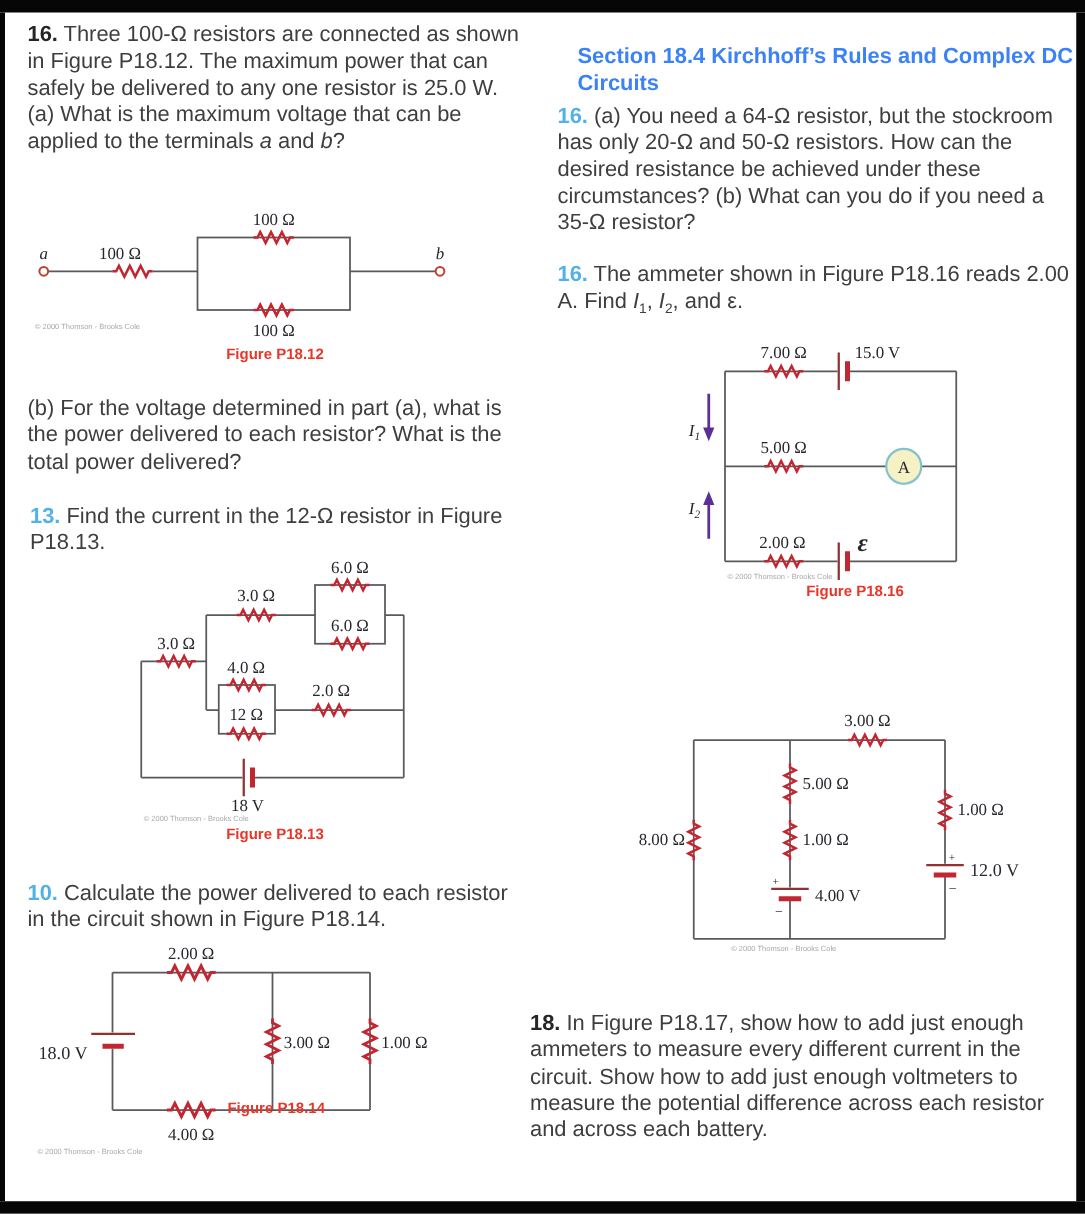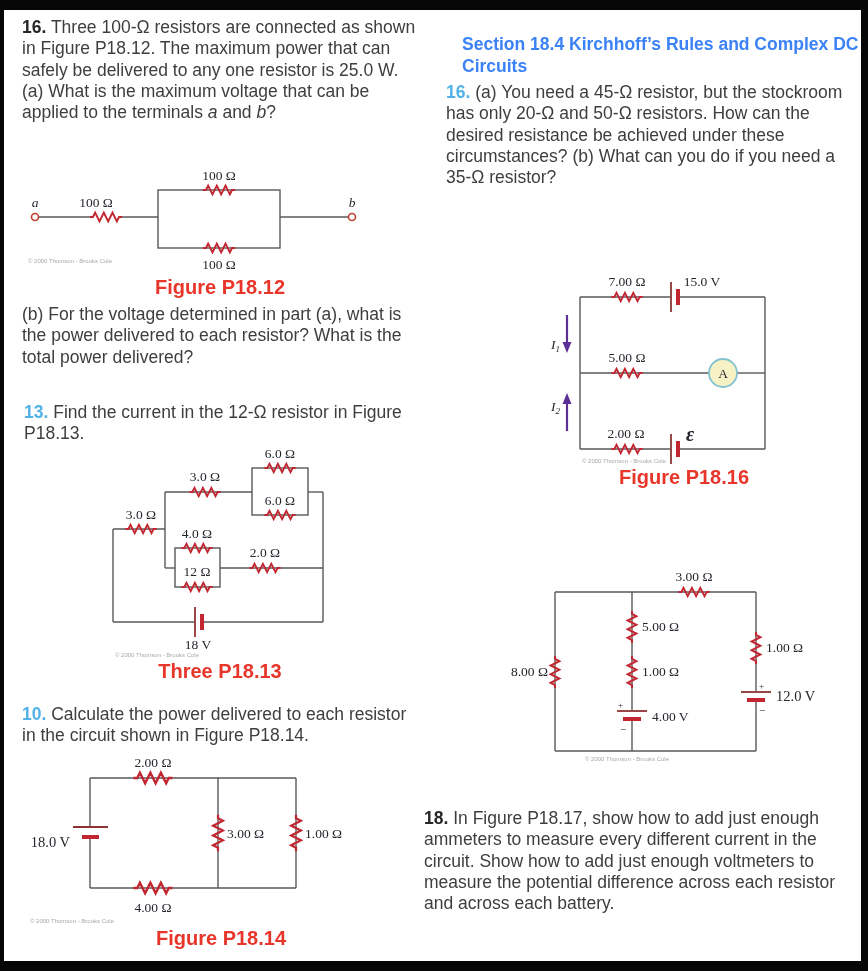--- a/index.html
+++ b/index.html
@@ -3,21 +3,21 @@
 <meta charset="utf-8">
 <style>
   html,body{margin:0;padding:0;background:#222;}
   #page{position:relative;width:868px;height:971px;background:#ffffff;overflow:hidden;
         font-family:"Liberation Sans",sans-serif;color:#3e3e3e;}
   .bar{position:absolute;background:#060606;}
   .prob{position:absolute;margin:0;font-size:17.5px;line-height:21.3px;color:#3e3e3e;}
   .num{font-weight:bold;color:#262626;}
   .blue{color:#52b2e8;}
   .heading{position:absolute;margin:16px;font-size:17.5px;line-height:22px;font-weight:bold;color:#3b82f6;}
-  .figcap{position:absolute;font-size:20px;font-weight:bold;color:#e8362a;text-align:center;}
+  .figcap{position:absolute;font-size:12px;font-weight:bold;color:#e8362a;text-align:center;}
   .figsvg{position:absolute;}
   svg text{font-family:"Liberation Serif",serif;fill:#26262e;}
   .rlab{font-size:13.5px;}
   .copy{font-size:6px;fill:#a8a8a8;font-family:"Liberation Sans",sans-serif;}
   .wire{stroke:#58595b;stroke-width:1.4;fill:none;}
   .res{stroke:#c22630;stroke-width:3.2;fill:none;stroke-linejoin:miter;}
   .platelong{stroke:#8f3232;stroke-width:1.8;}
   .plateshort{stroke:#c22630;stroke-width:4;}
   .term{fill:#ffffff;stroke:#c0402e;stroke-width:1.6;}
   .arrow{stroke:#5b2f96;stroke-width:2.2;}
@@ -56,21 +56,21 @@
     <circle class="term" cx="342" cy="54" r="3.5"></circle>
     <text class="rlab ital" x="25" y="44" text-anchor="middle">a</text>
     <text class="rlab ital" x="342" y="44" text-anchor="middle">b</text>
     <text class="rlab" x="86" y="44" text-anchor="middle">100 Ω</text>
     <text class="rlab" x="209" y="17" text-anchor="middle">100 Ω</text>
     <text class="rlab" x="209" y="106" text-anchor="middle">100 Ω</text>
     <text class="copy" x="18" y="100">© 2000 Thomson - Brooks Cole</text>
   </svg>
   <div class="figcap" style="left:120px;top:276px;width:200px">Figure P18.12</div>
 
-  <p class="prob" style="left:22px;top:304px;width:398px">(b) For the voltage determined in part (a), what is the power delivered to each resistor? What is the total power delivered?</p>
+  <p class="prob" style="left:22px;top:316px;width:398px">(b) For the voltage determined in part (a), what is the power delivered to each resistor? What is the total power delivered?</p>
 
   <p class="prob" style="left:24px;top:402px;width:398px"><span class="num blue">13.</span> <span>Find the current in the 12-Ω resistor in Figure P18.13.</span></p>
 
   <svg class="figsvg" style="left:90px;top:445px" width="290" height="214" viewBox="0 0 290 214">
 
     <polyline class="wire" points="75,84 23,84"></polyline>
     <line class="wire" x1="23" y1="84" x2="23" y2="177"></line>
 
     <line class="wire" x1="75" y1="47" x2="75" y2="123"></line>
 
@@ -100,21 +100,21 @@
     <text class="rlab" x="51" y="74" text-anchor="middle">3.0 Ω</text>
     <text class="rlab" x="115" y="36" text-anchor="middle">3.0 Ω</text>
     <text class="rlab" x="190" y="13" text-anchor="middle">6.0 Ω</text>
     <text class="rlab" x="190" y="60" text-anchor="middle">6.0 Ω</text>
     <text class="rlab" x="107" y="93" text-anchor="middle">4.0 Ω</text>
     <text class="rlab" x="107" y="131" text-anchor="middle">12 Ω</text>
     <text class="rlab" x="175" y="112" text-anchor="middle">2.0 Ω</text>
     <text class="rlab" x="108" y="204" text-anchor="middle">18 V</text>
     <text class="copy" x="25" y="212">© 2000 Thomson - Brooks Cole</text>
   </svg>
-  <div class="figcap" style="left:120px;top:660px;width:200px">Three P18.13</div>
+  <div class="figcap" style="left:120px;top:660px;width:200px">Figure P18.13</div>
 
   <p class="prob" style="left:22px;top:704px;width:400px"><span class="num blue">10.</span> <span>Calculate the power delivered to each resistor in the circuit shown in Figure P18.14.</span></p>
 
   <svg class="figsvg" style="left:20px;top:755px" width="345" height="172" viewBox="0 0 345 172">
     <line class="wire" x1="70" y1="23" x2="276" y2="23"></line>
     <line class="wire" x1="70" y1="133" x2="276" y2="133"></line>
     <line class="wire" x1="70" y1="23" x2="70" y2="71"></line>
     <line class="wire" x1="70" y1="84" x2="70" y2="133"></line>
     <line class="wire" x1="198" y1="23" x2="198" y2="133"></line>
     <line class="wire" x1="276" y1="23" x2="276" y2="133"></line>
@@ -127,26 +127,27 @@
     <use href="#resH" transform="translate(198,78) scale(0.7) rotate(90)"></use>
     <use href="#resH" transform="translate(276,78) scale(0.7) rotate(90)"></use>
 
     <text class="rlab" x="133" y="12" text-anchor="middle">2.00 Ω</text>
     <text class="rlab" x="133" y="157" text-anchor="middle">4.00 Ω</text>
     <text class="rlab" x="50" y="92" text-anchor="end" style="font-size:14.5px">18.0 V</text>
     <text class="rlab" x="207" y="83">3.00 Ω</text>
     <text class="rlab" x="285" y="83">1.00 Ω</text>
     <text class="copy" x="10" y="168">© 2000 Thomson - Brooks Cole</text>
   </svg>
-  <div class="figcap" style="left:121px;top:927px;width:200px">Figure P18.14</div>
+  <div class="figcap" style="left:121px;top:879px;width:200px">Figure P18.14</div>
 
   <p class="heading" style="left:446px;top:17px;width:410px">Section 18.4 Kirchhoff’s Rules and Complex DC Circuits</p>
 
-  <p class="prob" style="left:446px;top:82px;width:414px"><span class="num blue">16.</span> <span>(a) You need a 45-Ω resistor, but the stockroom has only 20-Ω and 50-Ω resistors. How can the desired resistance be achieved under these circumstances? (b) What can you do if you need a 35-Ω resistor?</span></p>
-
+  <p class="prob" style="left:446px;top:82px;width:414px"><span class="num blue">16.</span> <span>(a) You need a 64-Ω resistor, but the stockroom has only 20-Ω and 50-Ω resistors. How can the desired resistance be achieved under these circumstances? (b) What can you do if you need a 35-Ω resistor?</span></p>
+
+  <p class="prob" style="left:446px;top:209px;width:414px"><span class="num blue">16.</span> <span>The ammeter shown in Figure P18.16 reads 2.00 A. Find </span><i>I</i><sub>1</sub><span>, </span><i>I</i><sub>2</sub><span>, and </span><span>ε</span><span>.</span></p>
 
   <svg class="figsvg" style="left:540px;top:265px" width="292" height="205" viewBox="0 0 292 205">
     <line class="wire" x1="40" y1="32" x2="40" y2="184"></line>
     <line class="wire" x1="225" y1="32" x2="225" y2="184"></line>
 
     <line class="wire" x1="40" y1="32" x2="130" y2="32"></line>
     <line class="wire" x1="138" y1="32" x2="225" y2="32"></line>
     <line class="platelong" x1="131" y1="17" x2="131" y2="47"></line>
     <line class="plateshort" x1="138" y1="24" x2="138" y2="40"></line>
     <use href="#resH" transform="translate(87,32) scale(0.6)"></use>

